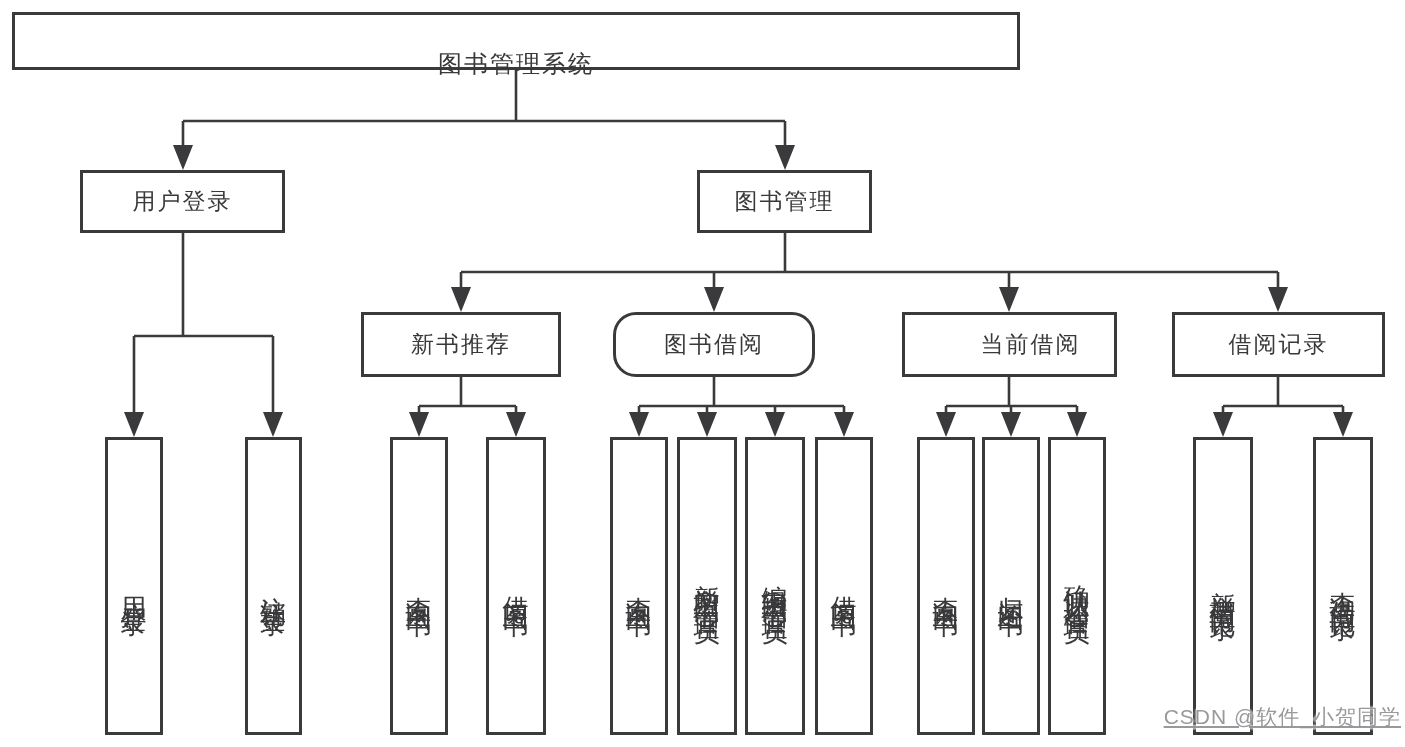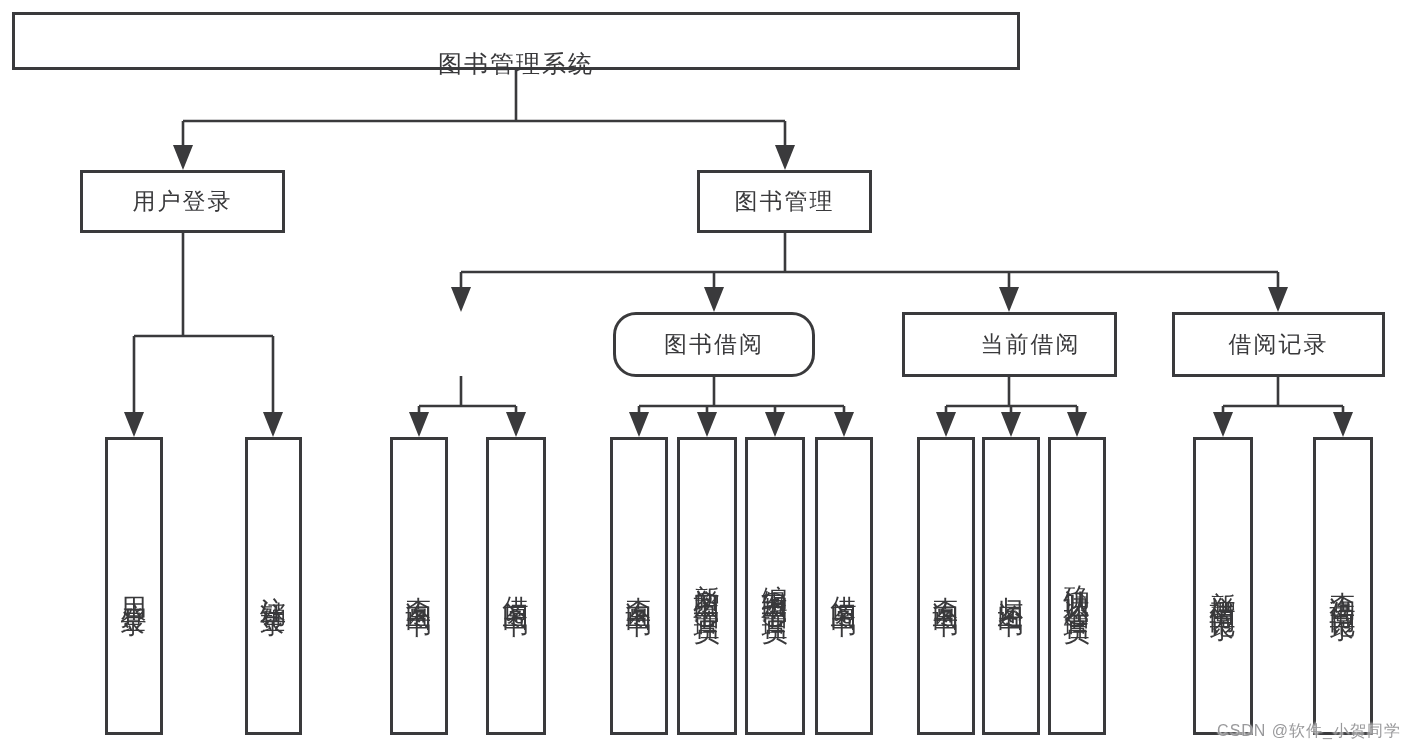--- a/index.html
+++ b/index.html
@@ -57,27 +57,28 @@
     letter-spacing: 5px;
     line-height: 1;
   }
   .leaf {
     top: 437px;
     height: 298px;
   }
   .watermark {
     position: absolute;
     right: 4px;
-    bottom: 5px;
-    font-size: 16px;
+    bottom: 16px;
+    font-size: 21px;
     letter-spacing: 1px;
     color: rgba(148, 148, 150, 0.95);
     text-shadow: 1px 1px 2px rgba(255,255,255,0.95), -1px -1px 2px rgba(255,255,255,0.95);
     z-index: 5;
     white-space: nowrap;
+    text-decoration: underline;
   }
 </style>
 </head>
 <body>
 
 <div class="canvas">
 
   <svg class="wires" viewBox="0 0 1405 747" xmlns="http://www.w3.org/2000/svg">
     <g>
       <path d="M516,69 V121 M183,121 H785 M183,121 V147 M785,121 V147"></path>
@@ -125,20 +126,23 @@
     <span>图书管理系统</span>
   </div>
 
   <div class="node h" style="left:80px; top:170px; width:205px; height:63px;">
     <span>用户登录</span>
   </div>
   <div class="node h" style="left:697px; top:170px; width:175px; height:63px;">
     <span>图书管理</span>
   </div>
 
+  <div class="node h" style="left:361px; top:312px; width:200px; height:65px;">
+    <span>新书推荐</span>
+  </div>
   <div class="node h" style="left:613px; top:312px; width:202px; height:65px;border-radius:23px;">
     <span>图书借阅</span>
   </div>
   <div class="node h" style="left:902px; top:312px; width:215px; height:65px;padding-left:42px;">
     <span>当前借阅</span>
   </div>
   <div class="node h" style="left:1172px; top:312px; width:213px; height:65px;">
     <span>借阅记录</span>
   </div>
 

